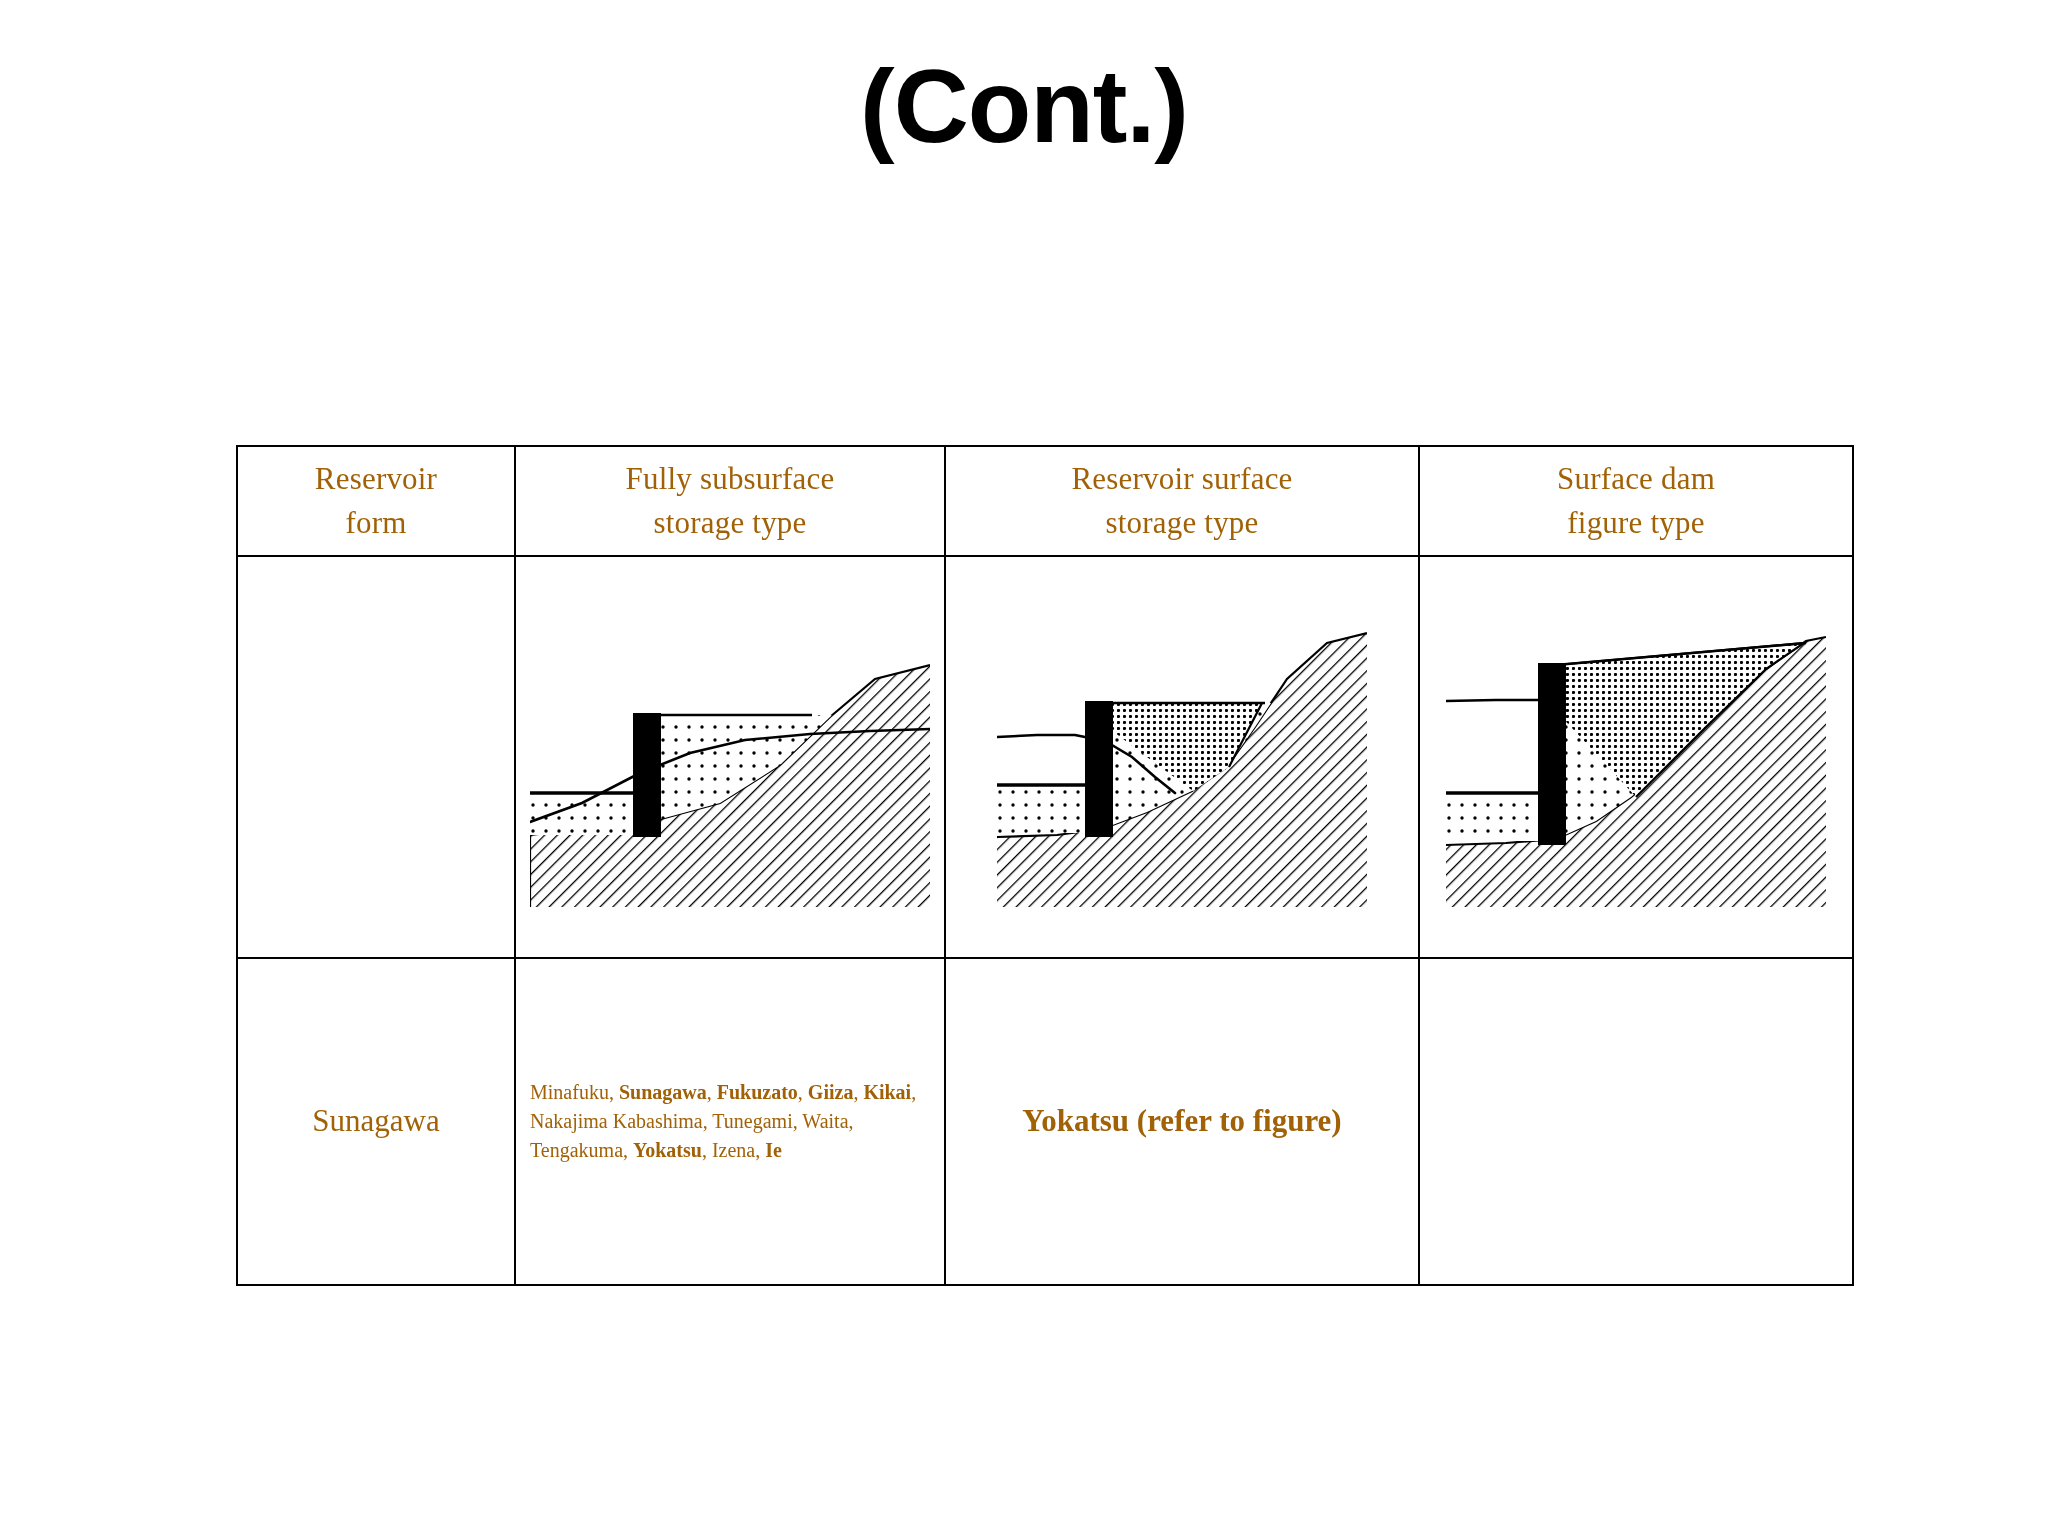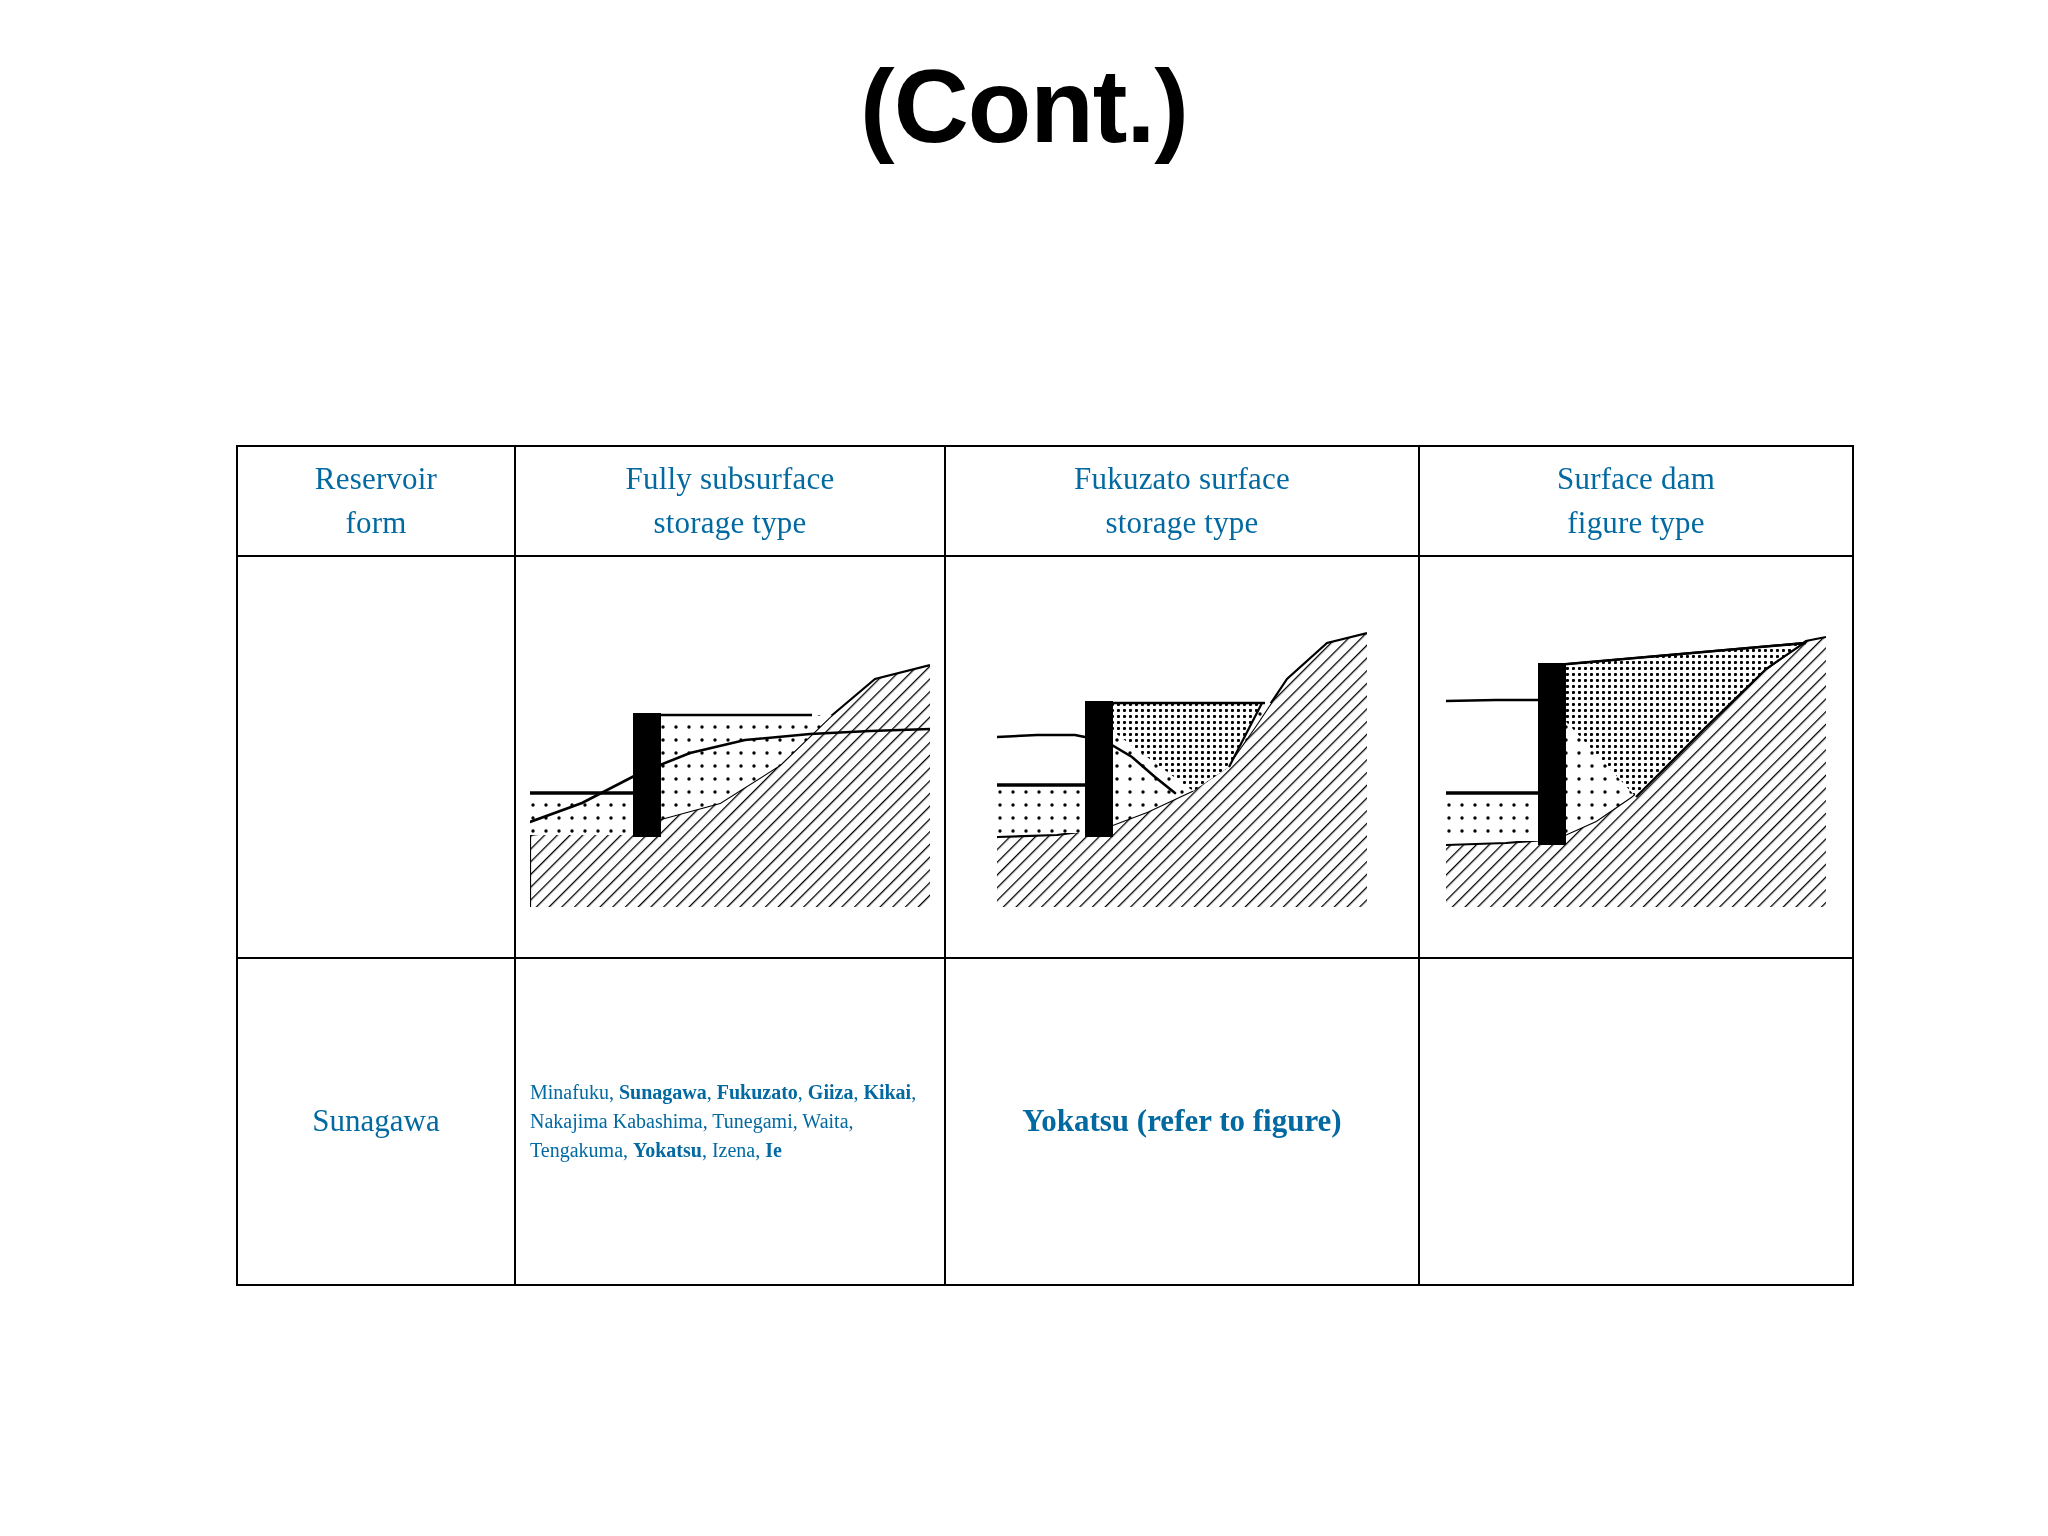--- a/index.html
+++ b/index.html
@@ -39,21 +39,21 @@
     width: 1616px;
     height: 833px;
     border-collapse: collapse;
     table-layout: fixed;
   }
   #reservoir-table td {
     border: 2.5px solid #000000;
     padding: 0;
     vertical-align: middle;
     text-align: center;
-    color: #0369a1;
+    color: #a16207;
     margin-left: 9px;
   }
   .col-label  { width: 278px; }
   .col-a      { width: 430px; }
   .col-b      { width: 474px; }
   .col-c      { width: 434px; }
 
   .hdr-cell {
     height: 108px;
     font-size: 31px;
@@ -116,21 +116,21 @@
       <tr>
     <td class="hdr-cell">
       <span class="hline">Reservoir</span>
       <span class="hline">form</span>
     </td>
     <td class="hdr-cell">
       <span class="hline">Fully subsurface</span>
       <span class="hline">storage type</span>
     </td>
     <td class="hdr-cell">
-      <span class="hline">Fukuzato surface</span>
+      <span class="hline">Reservoir surface</span>
       <span class="hline">storage type</span>
     </td>
     <td class="hdr-cell">
       <span class="hline">Surface dam</span>
       <span class="hline">figure type</span>
     </td>
   </tr>
 
   <tr>
 

